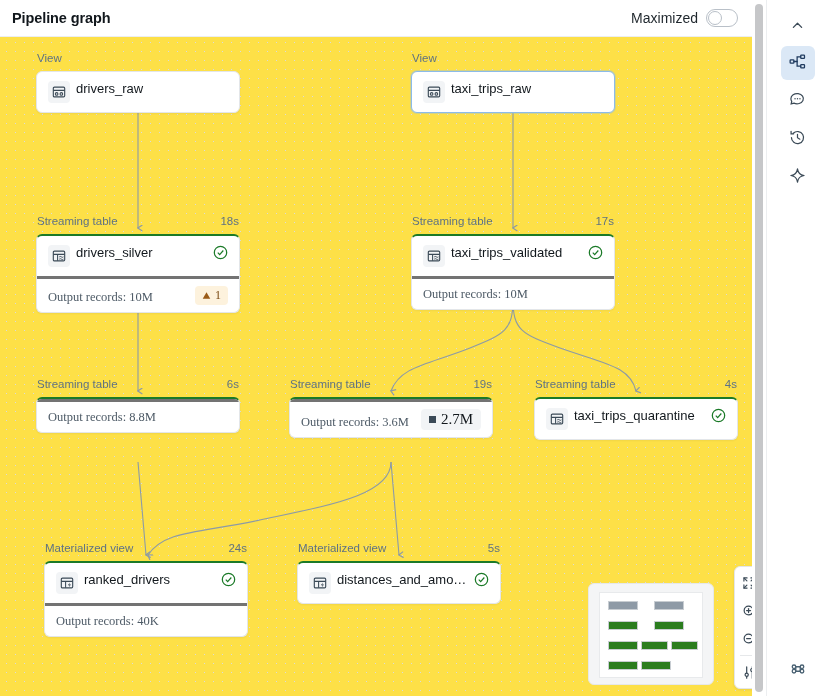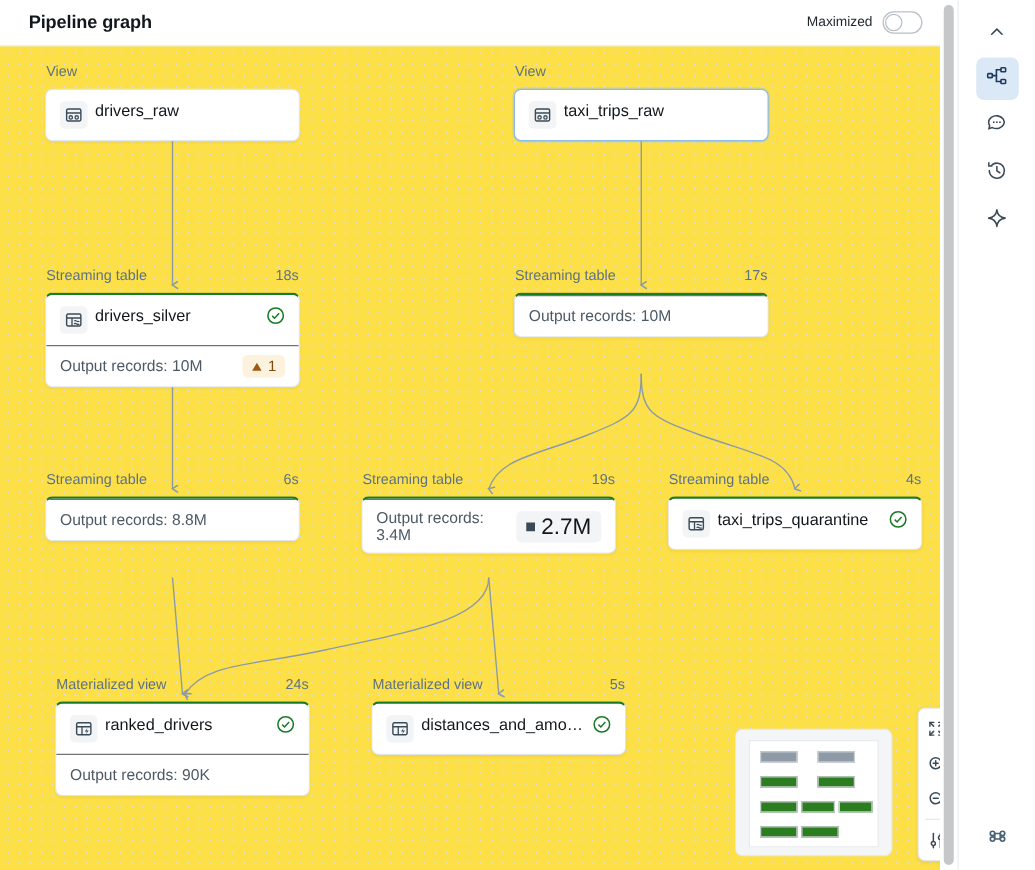--- a/index.html
+++ b/index.html
@@ -37,35 +37,35 @@
     position: absolute;
     left: 0; top: 0;
     width: 752px; height: 37px;
     background: #ffffff;
     border-bottom: 1px solid #eceef0;
     display: flex;
     align-items: center;
     z-index: 40;
   }
   .header-title {
-    margin-left: 23px;
+    margin-left: 12px;
     font-size: 14.5px;
     font-weight: bold;
     color: #11171c;
     letter-spacing: -0.1px;
   }
   .header-right {
     margin-left: auto;
     margin-right: 14px;
     display: flex;
     align-items: center;
     gap: 8px;
   }
   .maximized-label {
-    font-size: 11px;
+    font-size: 14px;
     color: #1f272d;
   }
   .toggle {
     width: 32px; height: 18px;
     border-radius: 9px;
     border: 1px solid #b9c0c8;
     background: #ffffff;
     position: relative;
     cursor: pointer;
   }
@@ -127,26 +127,27 @@
   .node-name {
     font-size: 13px;
     color: #11171c;
     white-space: nowrap;
     overflow: hidden;
     text-overflow: ellipsis;
     flex: 1 1 auto;
   }
   .status-ok { flex: 0 0 auto; display:flex; }
   .node-foot {
-    border-top: 1px solid #737373;
-    display: flex;
-    align-items: center;
+    border-top: 3px solid #737373;
+    display: flex;
+    align-items: flex-end;
     justify-content: space-between;
     padding: 7px 11px;
     min-height: 33px;
+    font-family: Liberation Serif, serif;
   }
   .foot-text {
     font-size: 12.5px;
     color: #4d5a66;
   }
   .badge-warn {
     display: inline-flex;
     align-items: center;
     gap: 4px;
     background: #fdf2dd;
@@ -155,21 +156,21 @@
     font-size: 12px;
     color: #7a4a14;
   }
   .badge-count {
     display: inline-flex;
     align-items: center;
     gap: 5px;
     background: #f2f4f6;
     border-radius: 4px;
     padding: 2px 8px;
-    font-size: 18px;
+    font-size: 15px;
     color: #11171c;
   }
   .sq {
     width: 7px; height: 7px;
     background: #3b4a57;
     display: inline-block;
   }
 
   
   .edges {
@@ -388,20 +389,38 @@
         </div>
       </div>
     </div>
 
     <div class="node" style="left:411px; top:215px; width:204px;">
       <div class="node-meta">
         <span>Streaming table</span>
         <span class="dur">17s</span>
       </div>
       <div class="node-card has-top">
+        <div class="node-row">
+          <span class="node-icon">
+            <svg width="14" height="14" viewBox="0 0 16 16">
+              <rect x="1.5" y="2.5" width="13" height="11" rx="1.3" fill="none" stroke="#3b4a57" stroke-width="1.3"></rect>
+              <line x1="1.5" y1="6.2" x2="14.5" y2="6.2" stroke="#3b4a57" stroke-width="1.3"></line>
+              <line x1="6.4" y1="6.2" x2="6.4" y2="13.5" stroke="#3b4a57" stroke-width="1.2"></line>
+              <path d="M8.3,9 q1.2,-1 2.4,0 t2.4,0" fill="none" stroke="#3b4a57" stroke-width="1.1"></path>
+              <path d="M8.3,11.6 q1.2,-1 2.4,0 t2.4,0" fill="none" stroke="#3b4a57" stroke-width="1.1"></path>
+            </svg>
+          </span>
+          <span class="node-name">taxi_trips_validated</span>
+          <span class="status-ok">
+            <svg width="15" height="15" viewBox="0 0 16 16">
+              <circle cx="8" cy="8" r="6.6" fill="none" stroke="#1b7a28" stroke-width="1.3"></circle>
+              <path d="M5.1,8.2 L7.1,10.2 L11,5.9" fill="none" stroke="#1b7a28" stroke-width="1.3"></path>
+            </svg>
+          </span>
+        </div>
         <div class="node-foot">
           <span class="foot-text">Output records: 10M</span>
         </div>
       </div>
     </div>
 
     <div class="node" style="left:36px; top:378px; width:204px;">
       <div class="node-meta">
         <span>Streaming table</span>
         <span class="dur">6s</span>
@@ -413,21 +432,21 @@
       </div>
     </div>
 
     <div class="node" style="left:289px; top:378px; width:204px;">
       <div class="node-meta">
         <span>Streaming table</span>
         <span class="dur">19s</span>
       </div>
       <div class="node-card has-top">
         <div class="node-foot">
-          <span class="foot-text">Output records: 3.4M</span>
+          <span class="foot-text">Output records: 3.6M</span>
           <span class="badge-count">
             <span class="sq"></span>
             <span>2.7M</span>
           </span>
         </div>
       </div>
     </div>
 
     <div class="node" style="left:534px; top:378px; width:204px;">
       <div class="node-meta">
@@ -473,21 +492,21 @@
           </span>
           <span class="node-name">ranked_drivers</span>
           <span class="status-ok">
             <svg width="15" height="15" viewBox="0 0 16 16">
               <circle cx="8" cy="8" r="6.6" fill="none" stroke="#1b7a28" stroke-width="1.3"></circle>
               <path d="M5.1,8.2 L7.1,10.2 L11,5.9" fill="none" stroke="#1b7a28" stroke-width="1.3"></path>
             </svg>
           </span>
         </div>
         <div class="node-foot">
-          <span class="foot-text">Output records: 90K</span>
+          <span class="foot-text">Output records: 40K</span>
         </div>
       </div>
     </div>
 
     <div class="node" style="left:297px; top:542px; width:204px;">
       <div class="node-meta">
         <span>Materialized view</span>
         <span class="dur">5s</span>
       </div>
       <div class="node-card has-top">

